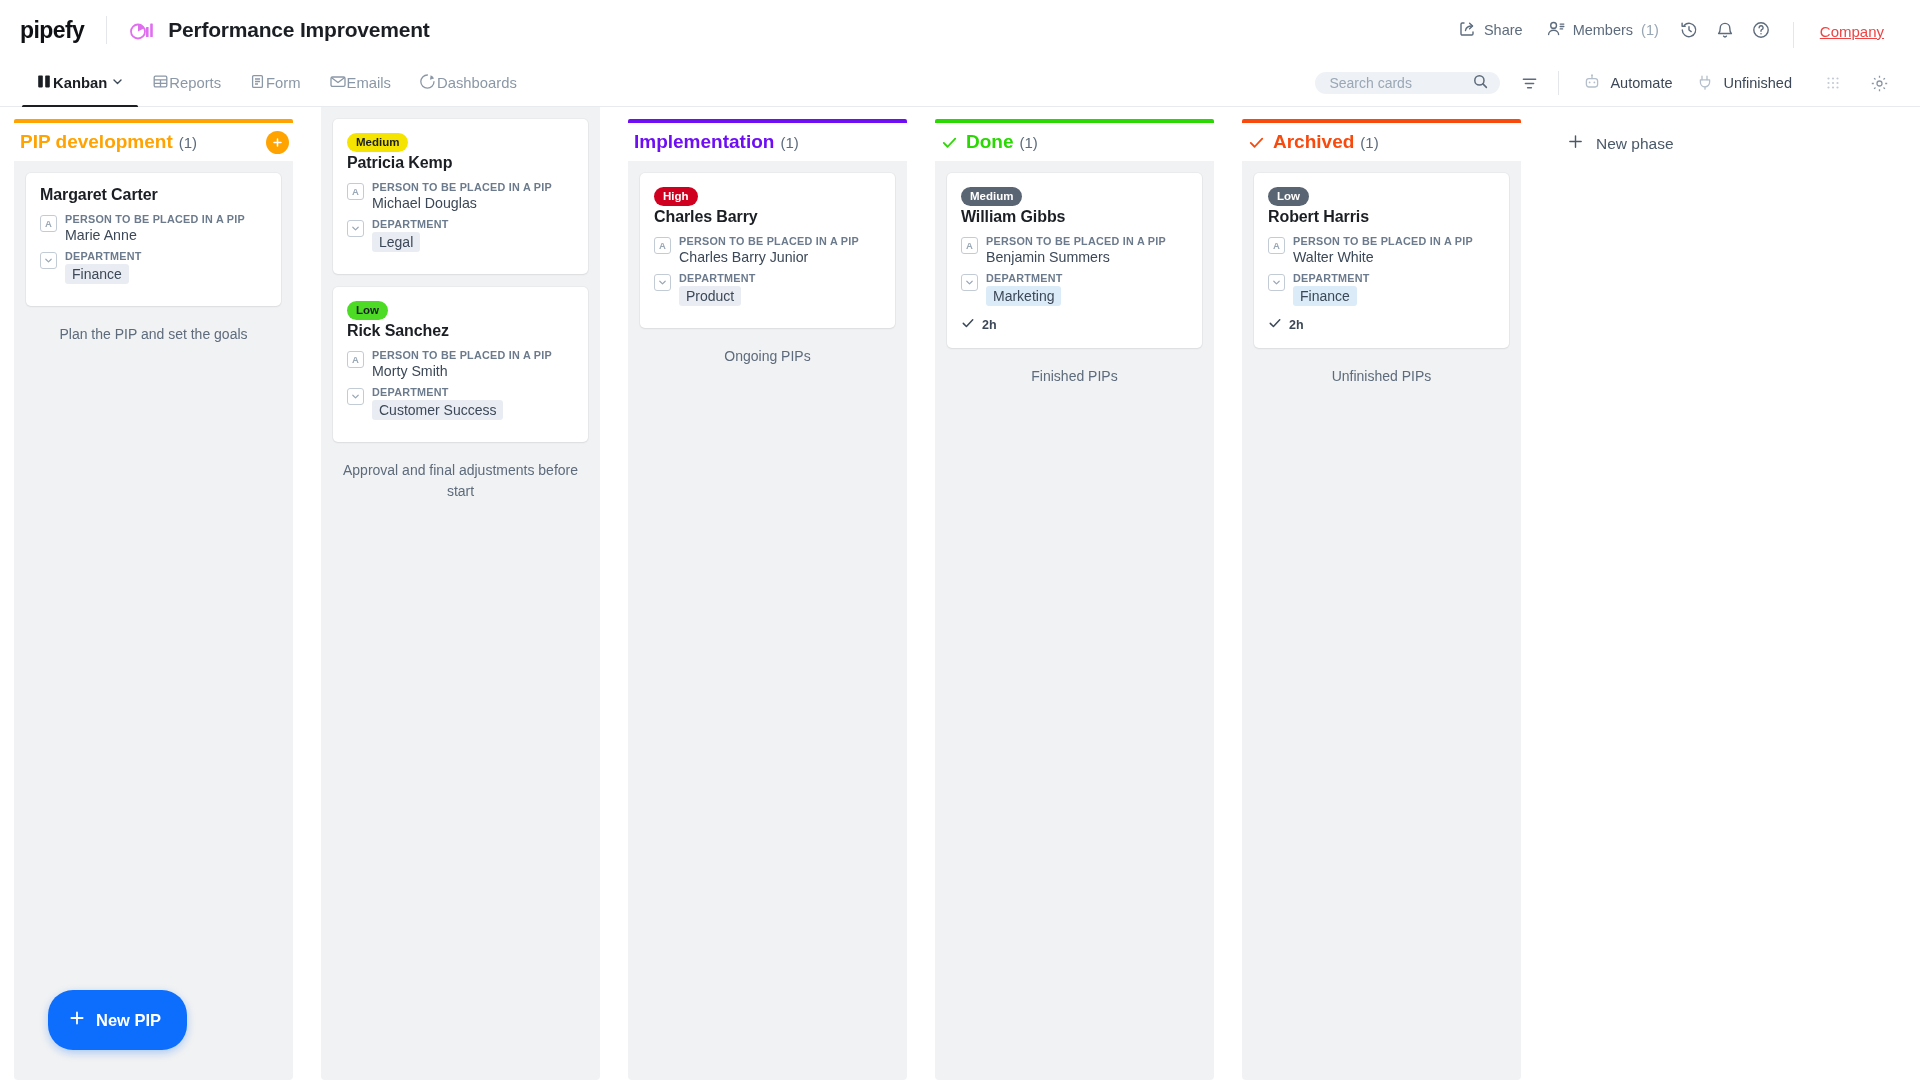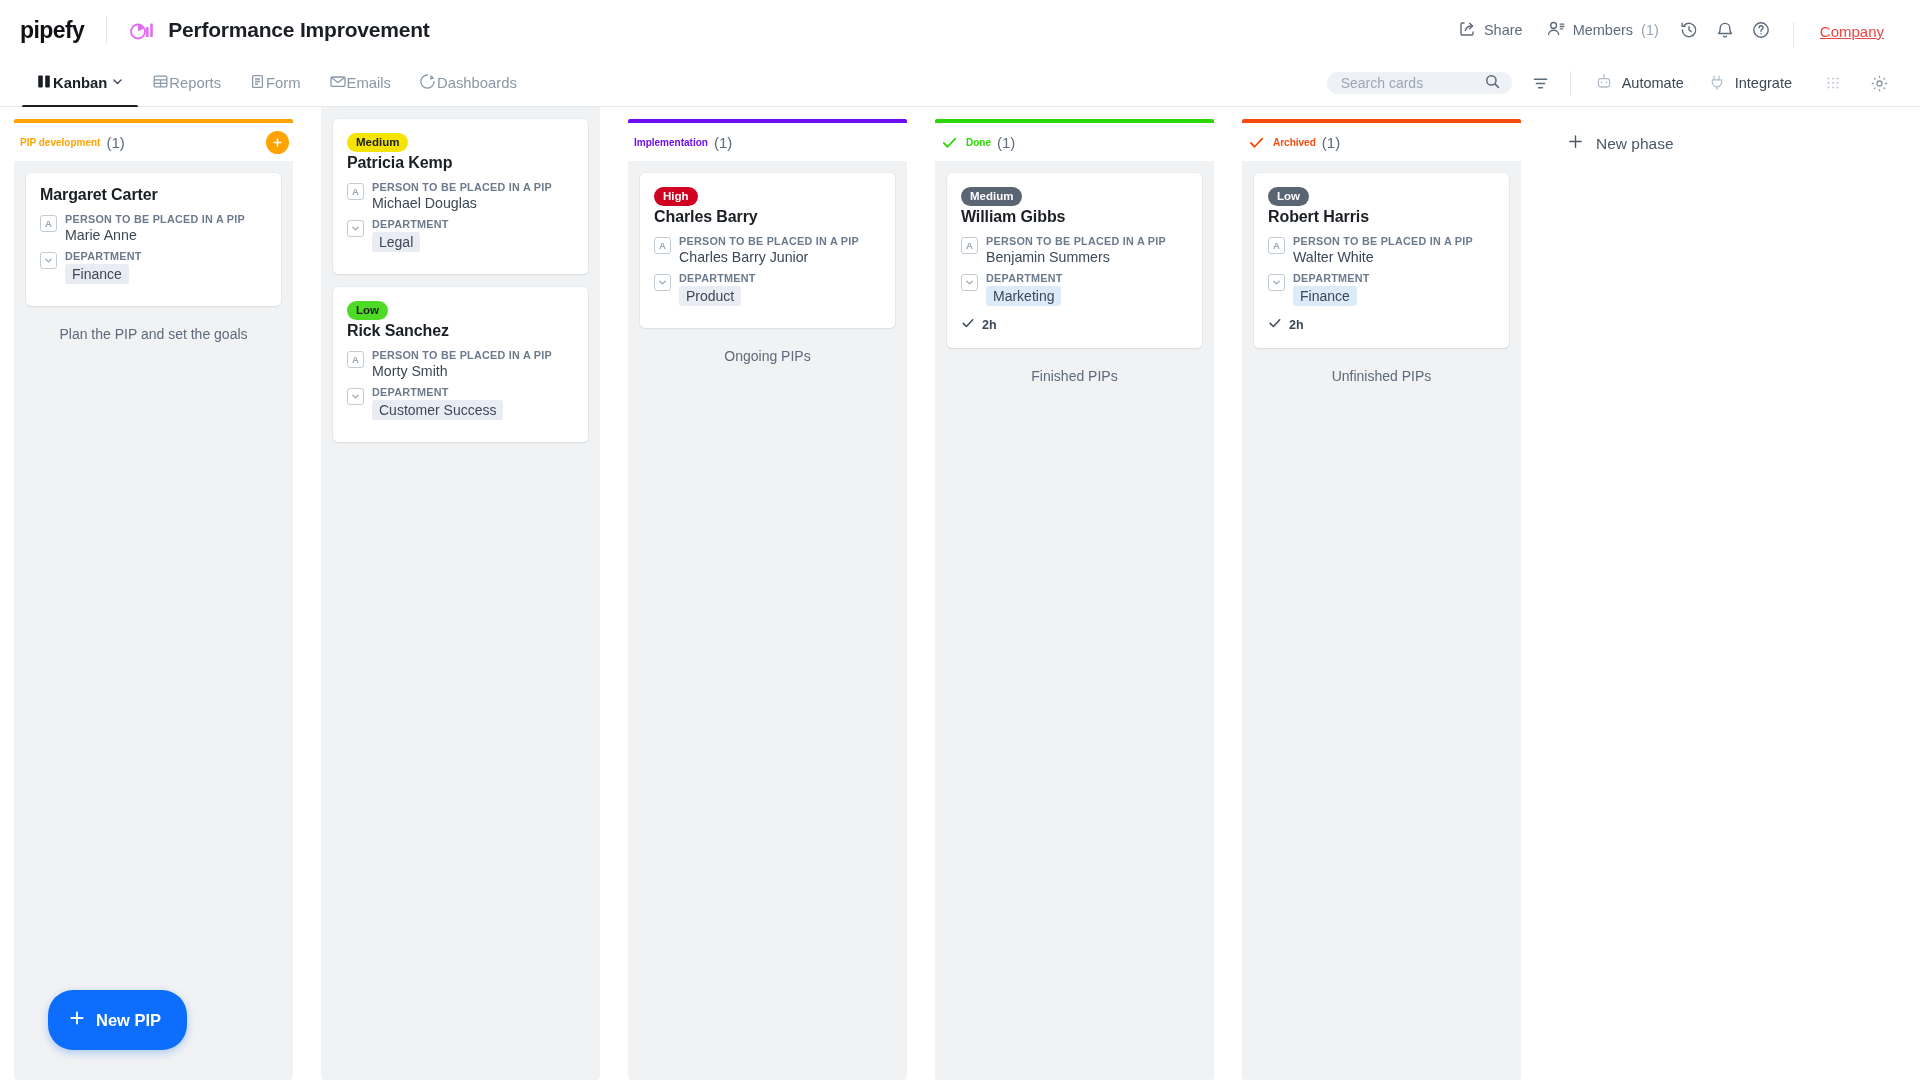--- a/index.html
+++ b/index.html
@@ -111,21 +111,21 @@
     background: #fff;
     border-top: 4px solid var(--accent);
     border-radius: 2px 2px 0 0;
     height: 42px;
     display: flex; align-items: center;
     padding: 0 4px 0 6px;
     margin-top: 12px;
   }
   .col-check { margin-right: 8px; display: flex; align-items: center; }
   .col-title {
-    font-size: 10px; font-weight: 700; color: var(--accent);
+    font-size: 19px; font-weight: 700; color: var(--accent);
     white-space: nowrap;
   }
   .col-count { font-size: 15px; color: #5d6b7c; margin-left: 6px; font-weight: 400; }
   .col-add {
     margin-left: auto;
     width: 23px; height: 23px; border-radius: 50%;
     background: var(--accent);
     display: flex; align-items: center; justify-content: center;
     color: #fff; font-size: 16px; cursor: pointer; line-height: 1;
   }
@@ -376,21 +376,21 @@
     </div>
 
     <div class="nav-action">
       <span>
         <svg width="18" height="18" viewBox="0 0 18 18" fill="none" stroke="#b4bfcb" stroke-width="1.3" stroke-linecap="round" stroke-linejoin="round">
           <path d="M6 3.2v3.6M11 3.2v3.6"></path>
           <path d="M4.4 6.8h9.2v2.4a4.6 4.6 0 0 1-9.2 0Z"></path>
           <path d="M9 13.8v2.4"></path>
         </svg>
       </span>
-      <span>Integrate</span>
+      <span>Unfinished</span>
     </div>
 
     <div class="filter-btn">
       <svg width="18" height="18" viewBox="0 0 18 18" fill="#c3cbd4">
         <circle cx="4.5" cy="4.5" r="1.1"></circle>
           <circle cx="9" cy="4.5" r="1.1"></circle>
           <circle cx="13.5" cy="4.5" r="1.1"></circle>
         <circle cx="4.5" cy="9" r="1.1"></circle>
           <circle cx="9" cy="9" r="1.1"></circle>
           <circle cx="13.5" cy="9" r="1.1"></circle>
@@ -472,20 +472,21 @@
                 <div class="field-value">Morty Smith</div>
               </div>
             </div><div class="field">
               <span class="field-icon">
                 <svg width="9" height="9" viewBox="0 0 10 10" fill="none" stroke="#9aa7b5" stroke-width="1.3" stroke-linecap="round" stroke-linejoin="round">
                   <path d="M2 3.6 5 6.6 8 3.6"></path>
                 </svg>
               </span>
               <div class="field-body"><div class="field-label">DEPARTMENT</div><span class="field-tag ">Customer Success</span></div>
             </div></div>
+          <div class="col-footer">Approval and final adjustments before start</div>
         </div>
       </div>
       <div class="column" style="--accent: #6f0ef5;">
         <div class="col-head">
           <span class="col-title">Implementation</span>
           <span class="col-count">(1)</span>
         </div>
         <div class="col-body">
           <div class="card"><div class="pill" style="background:#d00020;color:#ffffff">High</div><div class="card-title">Charles Barry</div><div class="field">
               <span class="field-icon">

